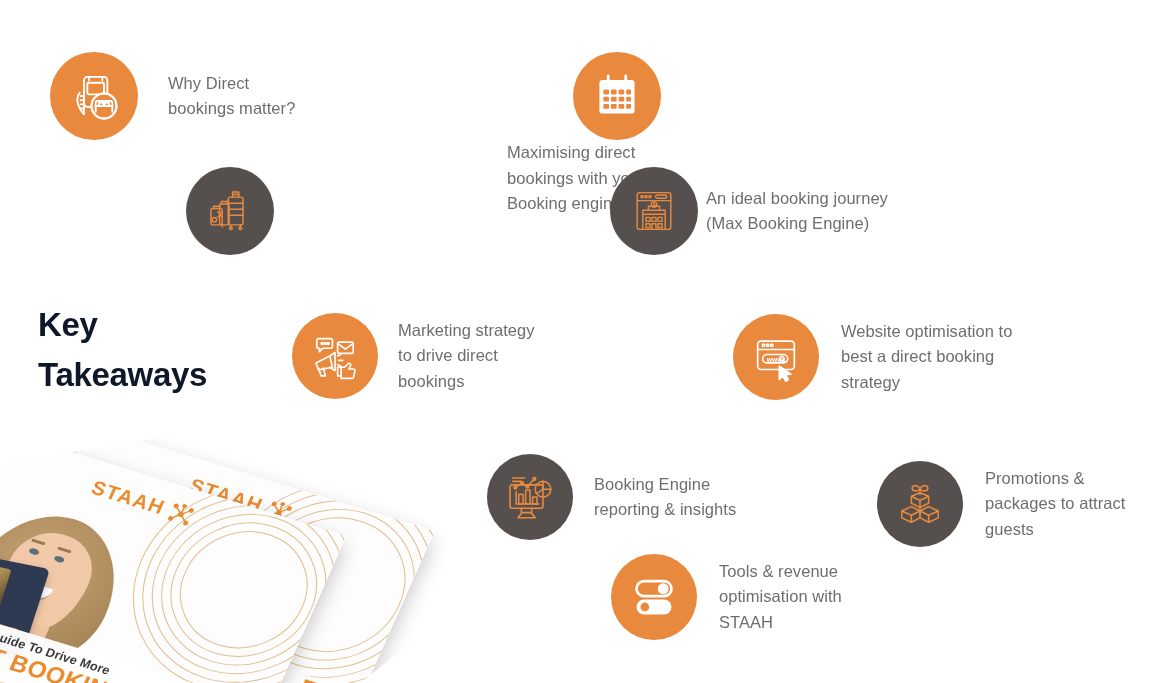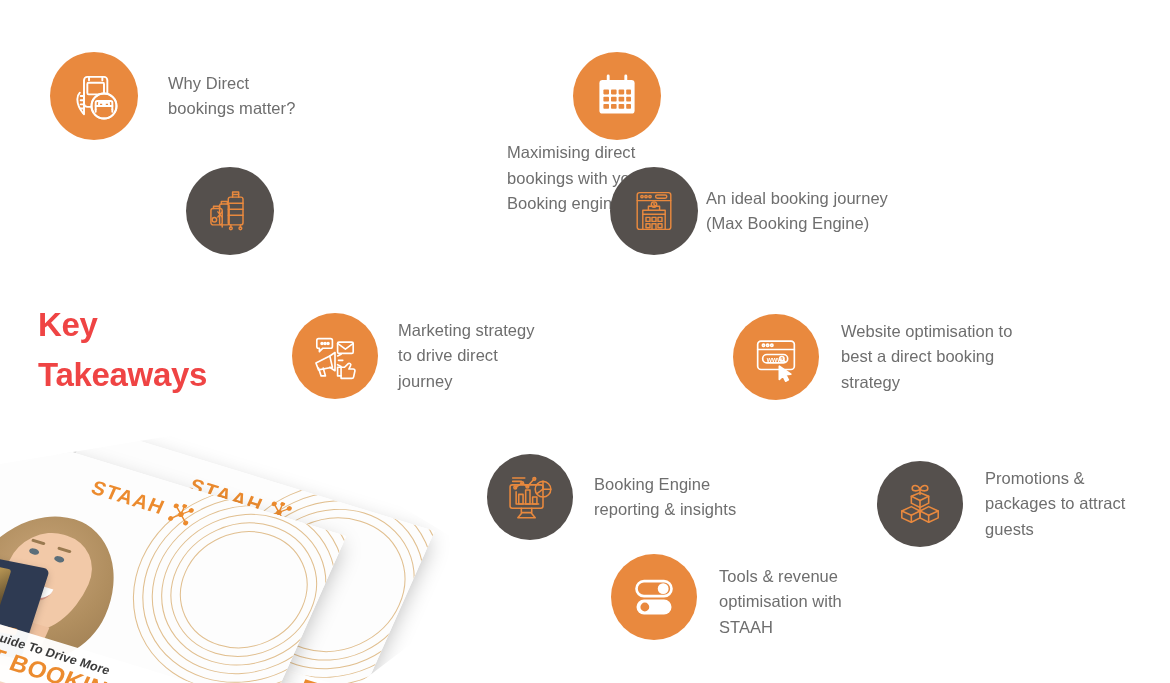--- a/index.html
+++ b/index.html
@@ -25,21 +25,21 @@
 
   
   .key-heading {
     position: absolute;
     left: 38px;
     top: 300px;
     width: 230px;
     font-size: 33px;
     line-height: 1.5;
     font-weight: bold;
-    color: #ef4444;
+    color: #0f172a;
     letter-spacing: -0.3px;
   }
 
   
   .item {
     position: absolute;
     display: flex;
     align-items: center;
     gap: 0px;
   }
@@ -548,21 +548,21 @@
           <path d="M24 30l6-4v21l-6-4"></path>
           <path d="M11 44l3 9h5l-2.5-9"></path>
           <path d="M33 30l4-2M34 35h5M33 40l4 2"></path>
           <path d="M37 52v-9h4l4-4c1.5-1.5 4 .3 3 2l-2 4h5a2 2 0 0 1 2 2l-1.5 7a2.2 2.2 0 0 1-2.2 1.8H37z"></path>
           <path d="M37 43h-4v10h4"></path>
         </g>
       </svg>
     </div>
     <div class="item-label" style="margin-left:20px; width:200px;">Marketing strategy
 to drive direct
-journey</div>
+bookings</div>
   </div>
 
   <div class="item" style="left:733px; top:314px;">
     <div class="badge orange" style="width:86px;height:86px;">
       <svg width="50" height="50" viewBox="0 0 60 60">
         <g fill="none" stroke="#ffffff" stroke-width="2" stroke-linecap="round" stroke-linejoin="round">
           <rect x="8" y="11" width="44" height="34" rx="4"></rect>
           <path d="M8 21h44"></path>
           <circle cx="15" cy="16" r="1.4"></circle>
           <circle cx="20" cy="16" r="1.4"></circle>
@@ -623,21 +623,21 @@
           <path d="M51 38v8l-11 5-10-5v-8"></path>
           <path d="M20 43v8M40 43v8"></path>
         </g>
       </svg>
     </div>
     <div class="item-label" style="margin-left:22px; width:210px;">Promotions &amp;
 packages to attract
 guests</div>
   </div>
 
-  <div class="item" style="left:611px; top:554px;align-items:flex-end;">
+  <div class="item" style="left:611px; top:554px;">
     <div class="badge orange" style="width:86px;height:86px;">
       <svg width="50" height="50" viewBox="0 0 60 60">
         <g>
           <rect x="9" y="11" width="42" height="18" rx="9" fill="none" stroke="#ffffff" stroke-width="3.2"></rect>
           <circle cx="41" cy="20" r="6.5" fill="#ffffff"></circle>
           <rect x="9" y="33" width="42" height="18" rx="9" fill="#ffffff"></rect>
           <circle cx="19" cy="42" r="6.5" fill="#E9893E" stroke="#ffffff" stroke-width="2.4"></circle>
         </g>
       </svg>
     </div>

